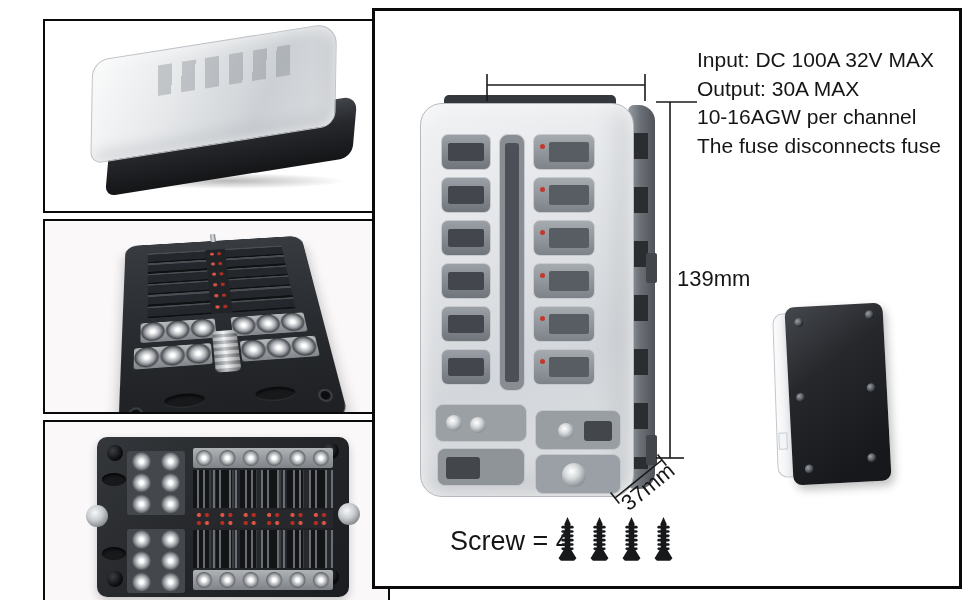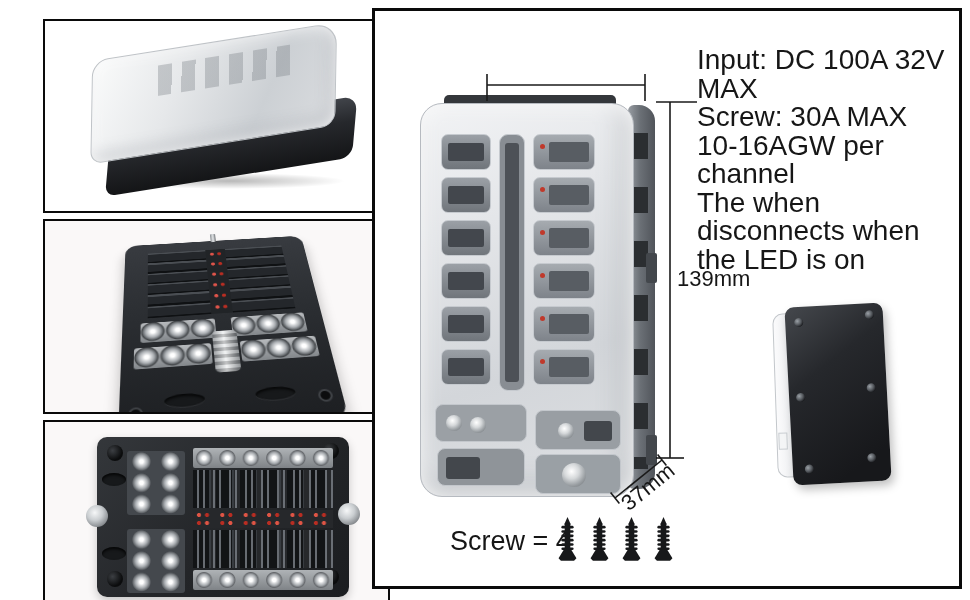--- a/index.html
+++ b/index.html
@@ -82,21 +82,21 @@
                      repeating-linear-gradient(90deg,#121416 0 16px,#383c41 16px 17.5px,rgba(0,0,0,0) 17.5px 23.4px);}
   .f3-leds{left:0;top:62px;width:140px;height:18px;background-color:#26282b;
     background-image:radial-gradient(circle at 6px 5px,#e05545 0 1.7px,rgba(0,0,0,0) 2.4px),
                      radial-gradient(circle at 14px 5px,#b92d22 0 1.7px,rgba(0,0,0,0) 2.4px),
                      radial-gradient(circle at 6px 13px,#b92d22 0 1.7px,rgba(0,0,0,0) 2.4px),
                      radial-gradient(circle at 14px 13px,#e05545 0 1.7px,rgba(0,0,0,0) 2.4px);
     background-size:23.4px 18px;background-repeat:repeat-x;}
 
   
   #panel{position:absolute;left:372px;top:8px;width:590px;height:581px;border:3.5px solid #0a0a0a;background:#fff;}
-  .spec{position:absolute;left:322px;top:35px;width:256px;font-size:28px;line-height:28.5px;color:#161616;}
+  .spec{position:absolute;left:322px;top:35px;width:256px;font-size:21px;line-height:28.5px;color:#161616;}
   .dimlabel{position:absolute;font-size:22px;color:#161616;white-space:nowrap;}
   #dim-w{left:112px;top:51px;width:158px;text-align:center;}
   #dim-h{left:302px;top:255px;}
   #dim-d{left:234px;top:463px;width:78px;text-align:center;transform:rotate(-39deg);}
   #dimsvg{position:absolute;left:0;top:0;}
 
   
   .mbox{left:45px;top:84px;width:240px;height:414px;}
   .m-topcap{left:24px;top:0;width:172px;height:18px;border-radius:5px;background:#34373b;}
   .m-side{left:208px;top:10px;width:27px;height:384px;border-radius:6px 16px 16px 6px;
@@ -195,24 +195,23 @@
         <div class="abs f3-fuses" style="top:82px;"></div>
         <div class="abs f3-strip" style="top:122px;"></div>
       </div>
     </div>
   </figure>
 
   <div id="panel">
 
     <div class="spec">
       <div>Input: DC 100A 32V MAX</div>
-      <div>Screw: 30A MAX</div>
+      <div>Output: 30A MAX</div>
       <div>10-16AGW per channel</div>
-      <div>The when disconnects when</div>
-      <div>the LED is on</div>
+      <div>The fuse disconnects fuse</div>
     </div>
 
     <div class="abs mbox">
       <div class="abs m-topcap"></div>
       <div class="abs m-side">
         <div class="abs m-vents"></div>
         <div class="abs m-clip" style="top:148px;"></div>
         <div class="abs m-clip" style="top:330px;"></div>
       </div>
       <div class="abs m-cover">

